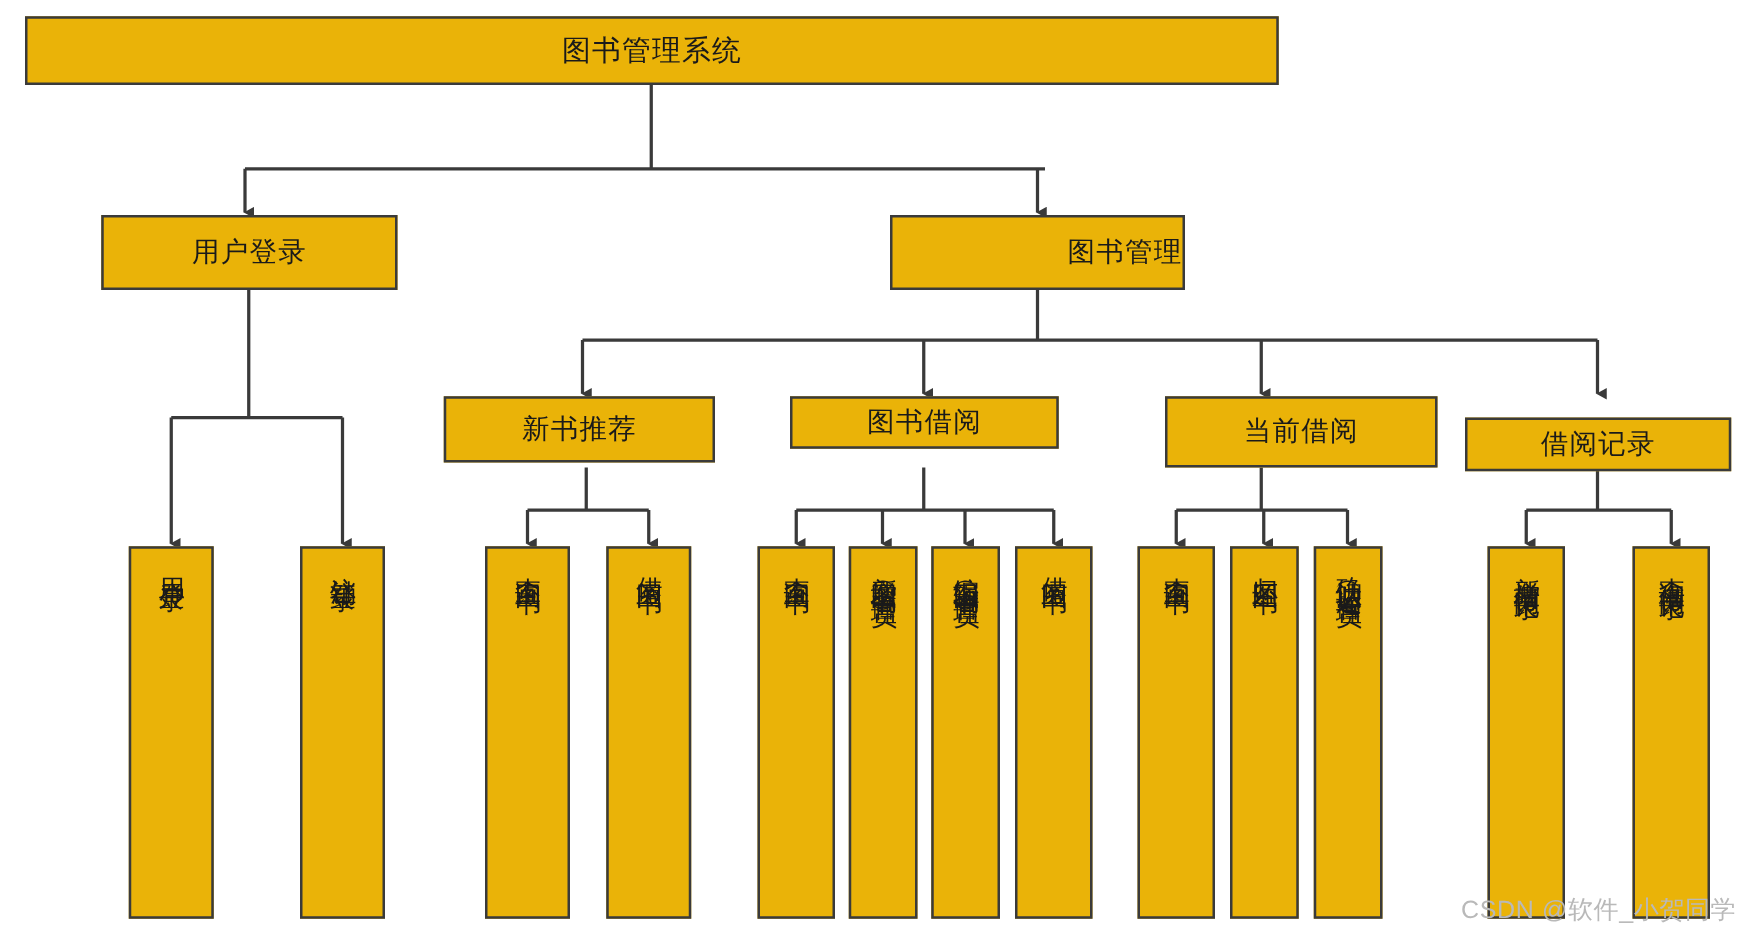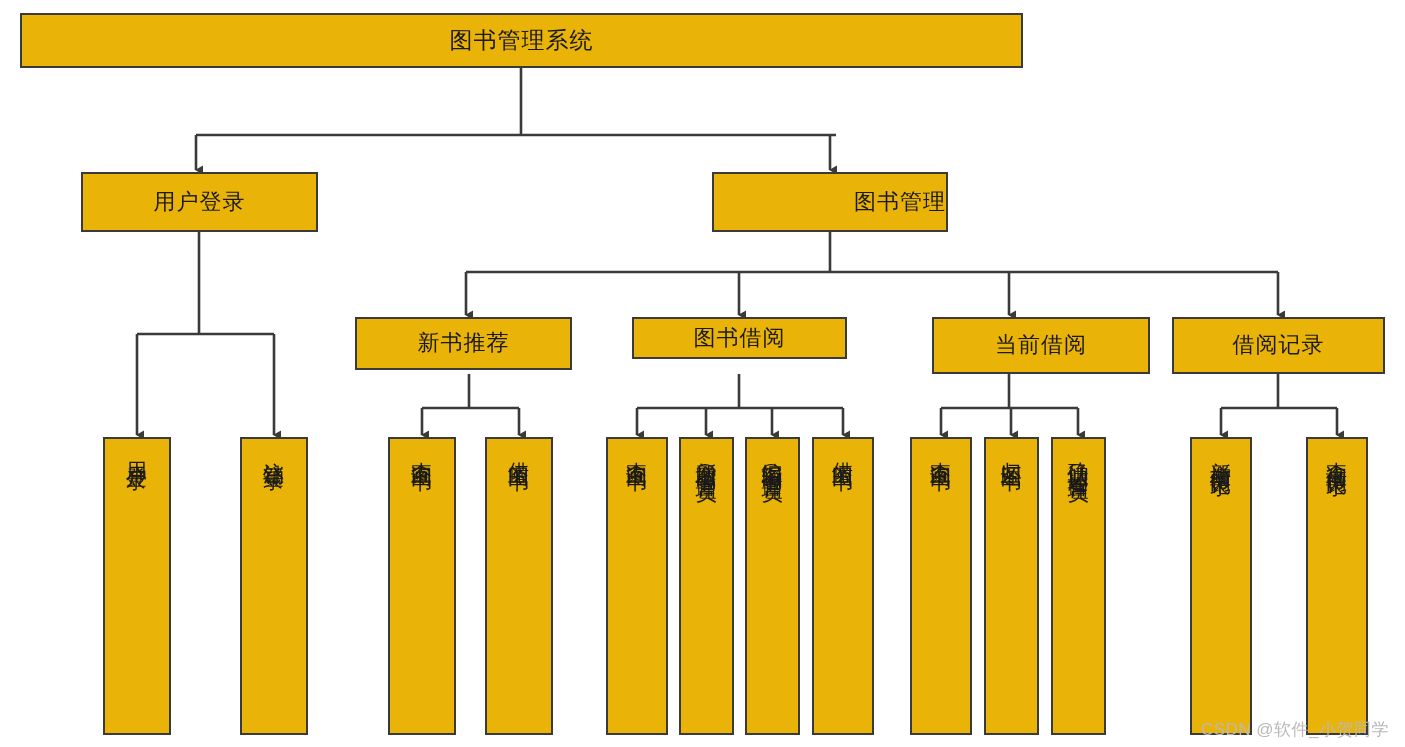--- a/index.html
+++ b/index.html
@@ -59,21 +59,21 @@
     top: 0;
     width: 1405px;
     height: 747px;
     pointer-events: none;
   }
   
   #watermark {
     position: absolute;
     right: 16px;
     bottom: 6px;
-    font-size: 17px;
+    font-size: 20px;
     color: #b9b9b9;
     letter-spacing: 0.5px;
     white-space: nowrap;
     font-family: "Liberation Sans", "DejaVu Sans", sans-serif;
   }
 </style>
 </head>
 <body>
 
 <div id="canvas">
@@ -145,21 +145,21 @@
   </div>
 
   <div class="node horiz" style="left: 632px; top: 317px; width: 215px; height: 42px;">
     <span>图书借阅</span>
   </div>
 
   <div class="node horiz" style="left: 902px; top: 317px; width: 218px; height: 57px; margin-left: 30px;">
     <span>当前借阅</span>
   </div>
 
-  <div class="node horiz" style="left: 1172px; top: 317px; width: 213px; height: 57px;">
+  <div class="node horiz" style="left: 1172px; top: 334px; width: 213px; height: 43px;">
     <span>借阅记录</span>
   </div>
 
   <div id="leaf-layer">
       <div class="node leaf" style="left: 103px; top: 437px; width: 68px; height: 298px;">
         <span class="vtext">用户登录</span>
       </div>
       <div class="node leaf" style="left: 240px; top: 437px; width: 68px; height: 298px;">
         <span class="vtext">注销登录</span>
       </div>

